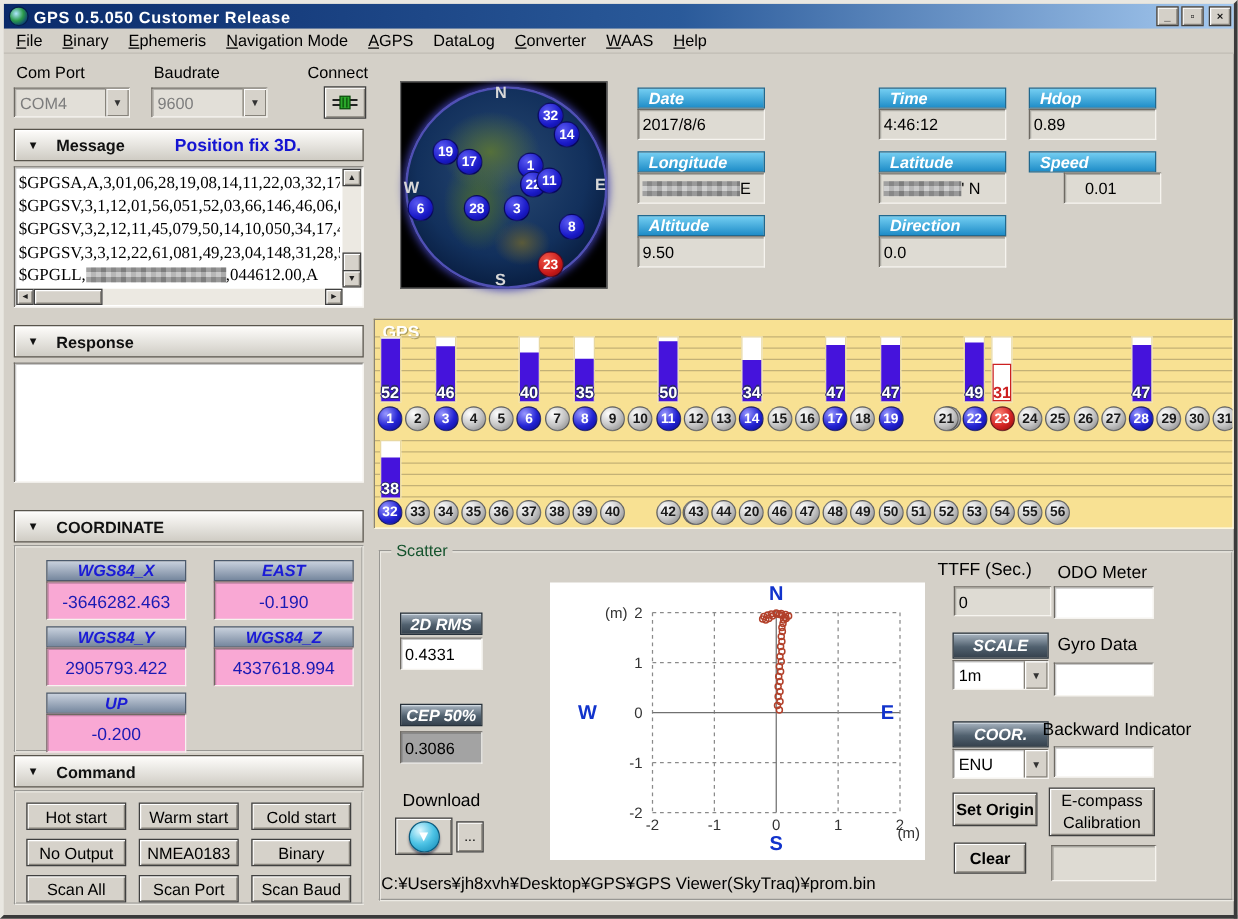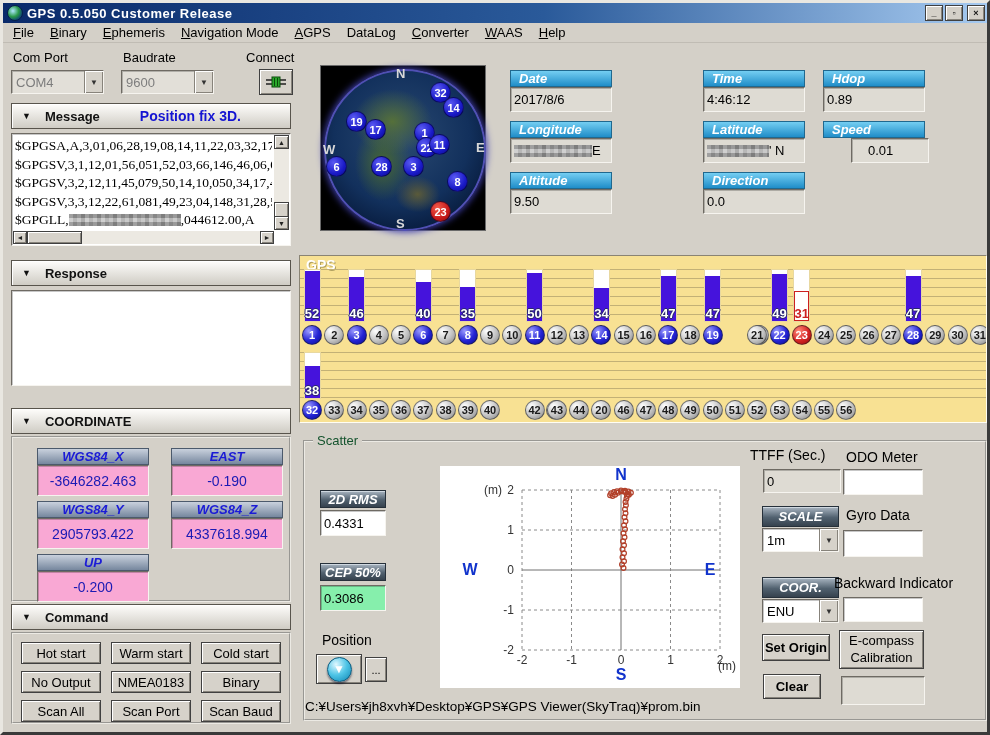--- a/index.html
+++ b/index.html
@@ -395,25 +395,25 @@
 
   <div class="abs groupbox" style="left:300px;top:437px;width:684px;height:281px;">
     <div class="scatter-label">Scatter</div>
   </div>
 
   <div class="abs darkhdr" style="left:317px;top:487px;width:66px;height:18px;">2D RMS</div>
   <div class="abs sunken field wfield" style="left:317px;top:507px;width:66px;height:26px;background:#fff;">
       <span>0.4331</span>
     </div>
   <div class="abs darkhdr" style="left:317px;top:560px;width:66px;height:18px;">CEP 50%</div>
-  <div class="abs sunken field wfield" style="left:317px;top:582px;width:66px;height:26px;background:#86efac;">
+  <div class="abs sunken field wfield" style="left:317px;top:582px;width:66px;height:26px;background:#a3a3a3;">
       <span>0.3086</span>
     </div>
 
-  <div class="abs lbl" style="left:319px;top:629px;font-size:14px;">Position</div>
+  <div class="abs lbl" style="left:319px;top:629px;font-size:14px;">Download</div>
   <div class="abs dlbtn" style="left:313px;top:651px;width:46px;height:30px;">
     <div class="dl-circle">▼</div>
   </div>
   <div class="abs btn" style="left:362px;top:654px;width:22px;height:25px;font-size:11px;">...</div>
 
   <div class="abs" style="left:437px;top:463px;width:300px;height:222px;background:#fff;">
     <svg id="scatter-svg" width="300" height="222">
         <line x1="82" y1="24" x2="82" y2="184" stroke="#8a8a8a" stroke-dasharray="3,3"></line>
         <line x1="82" y1="184" x2="280" y2="184" stroke="#8a8a8a" stroke-dasharray="3,3"></line>
         <text x="82" y="198" font-size="12" fill="#333" text-anchor="middle" font-family="&quot;Liberation Sans&quot;,sans-serif">-2</text>

